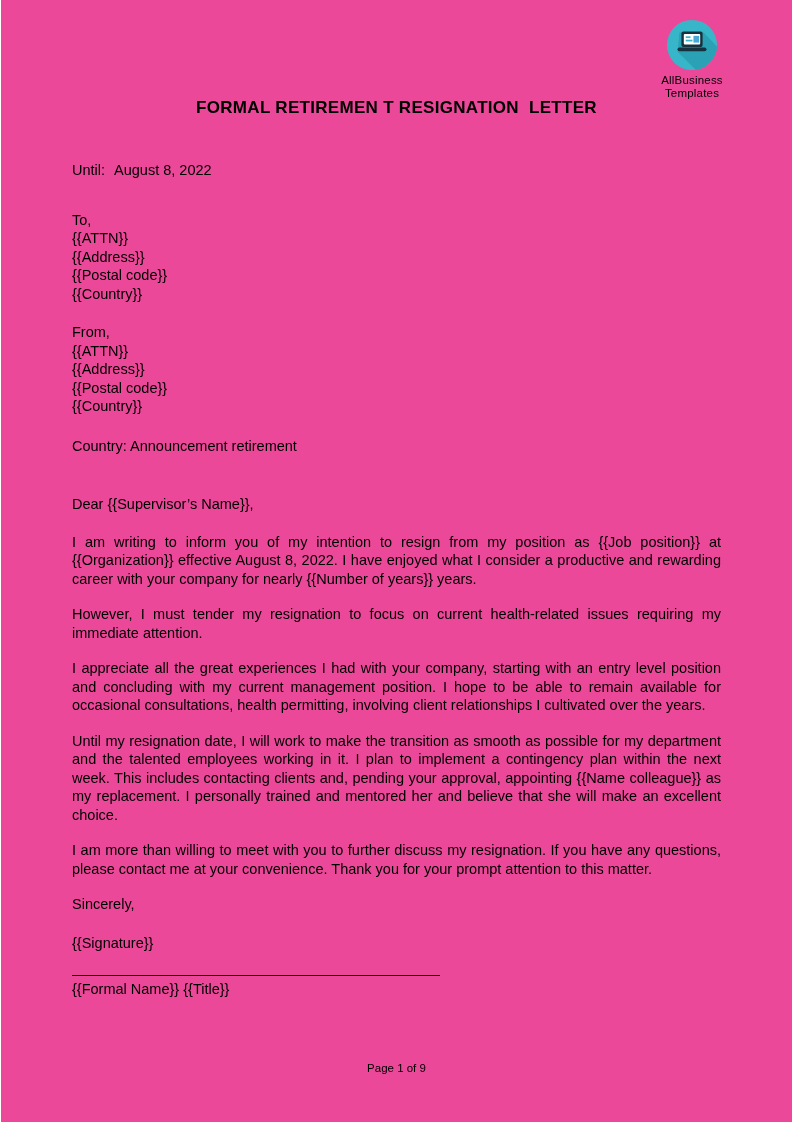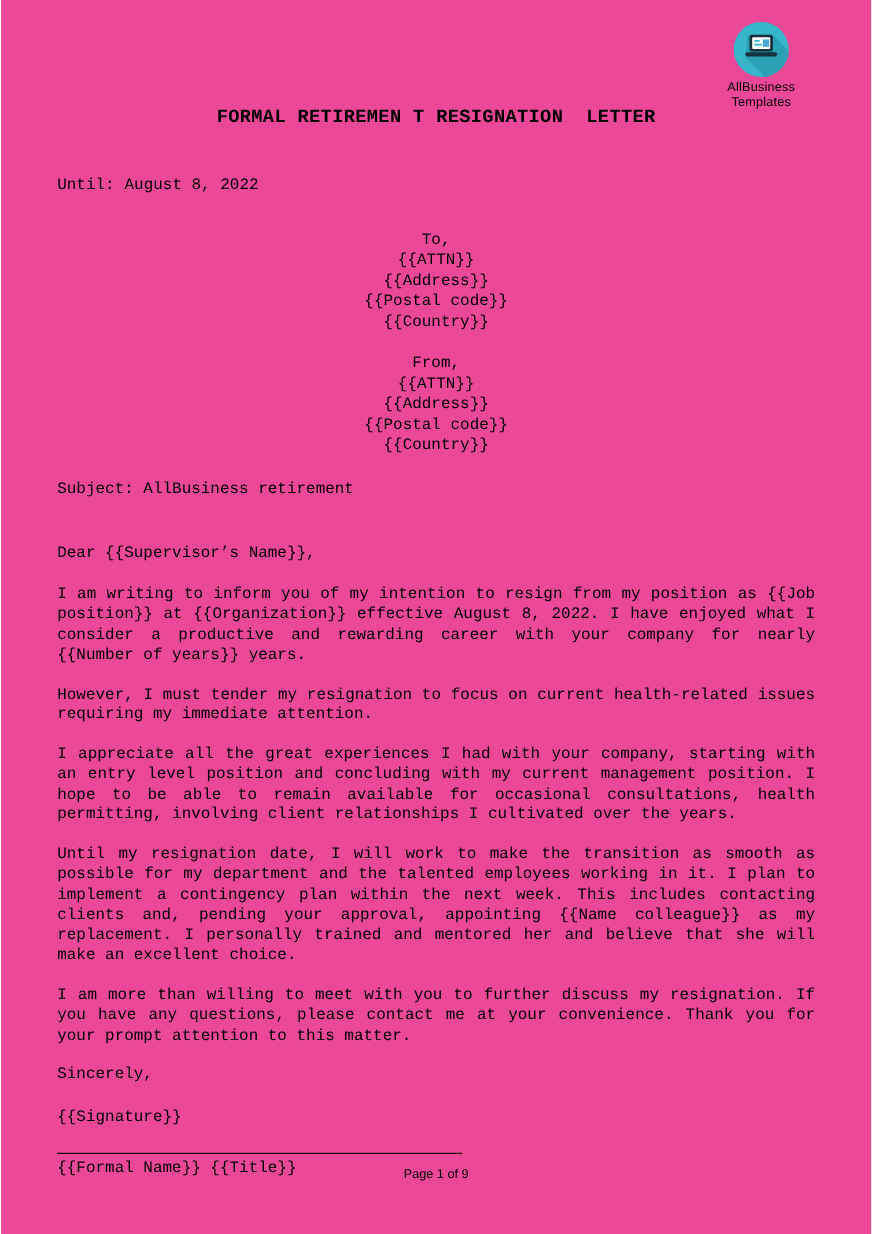--- a/index.html
+++ b/index.html
@@ -31,40 +31,39 @@
   }
   .brand-text {
     margin-top: 2px;
     font-size: 11.5px;
     line-height: 13px;
     color: #000000;
     letter-spacing: 0.2px;
   }
   
   .content {
-    padding: 0 51px;
-    font-family: Liberation Mono, monospace;
+    padding: 0 71px;
   }
   .title {
     margin: 98px 0 0 0;
     text-align: center;
     font-size: 17px;
     font-weight: bold;
     letter-spacing: 0.3px;
     white-space: pre-wrap;
   }
   .body-text {
     font-size: 14.5px;
     line-height: 18.5px;
   }
   .date-row { margin-top: 43px; }
   .date-row .date-value { margin-left: 9px; }
   .addr-block { margin-top: 31px; }
   .addr-block.from { margin-top: 20px; }
-  .addr-line { white-space: pre-wrap; text-align: center; }
+  .addr-line { white-space: pre-wrap; }
   .subject-row { margin-top: 21px; }
   .salutation { margin-top: 40px; }
   .para {
     margin: 17px 0 0 0;
     text-align: justify;
   }
   .para.first { margin-top: 19px; }
   .closing { margin-top: 17px; }
   .signature-placeholder { margin-top: 20px; }
   .signature-line {
@@ -133,21 +132,21 @@
       </div>
 
       <div class="addr-block from">
         <div class="addr-line">From,</div>
         <div class="addr-line">{{ATTN}}</div>
         <div class="addr-line">{{Address}}</div>
         <div class="addr-line">{{Postal code}}</div>
         <div class="addr-line">{{Country}}</div>
       </div>
 
-      <div class="subject-row">Subject: AllBusiness retirement</div>
+      <div class="subject-row">Country: Announcement retirement</div>
 
       <div class="salutation">Dear {{Supervisor’s Name}},</div>
 
       <p class="para first">I am writing to inform you of my intention to resign from my position as {{Job position}} at {{Organization}} effective August 8, 2022. I have enjoyed what I consider a productive and rewarding career with your company for nearly {{Number of years}} years.</p>
       <p class="para">However, I must tender my resignation to focus on current health-related issues requiring my immediate attention.</p>
       <p class="para">I appreciate all the great experiences I had with your company, starting with an entry level position and concluding with my current management position. I hope to be able to remain available for occasional consultations, health permitting, involving client relationships I cultivated over the years.</p>
       <p class="para">Until my resignation date, I will work to make the transition as smooth as possible for my department and the talented employees working in it. I plan to implement a contingency plan within the next week. This includes contacting clients and, pending your approval, appointing {{Name colleague}} as my replacement. I personally trained and mentored her and believe that she will make an excellent choice.</p>
       <p class="para">I am more than willing to meet with you to further discuss my resignation. If you have any questions, please contact me at your convenience. Thank you for your prompt attention to this matter.</p>
 
       <div class="closing">Sincerely,</div>

